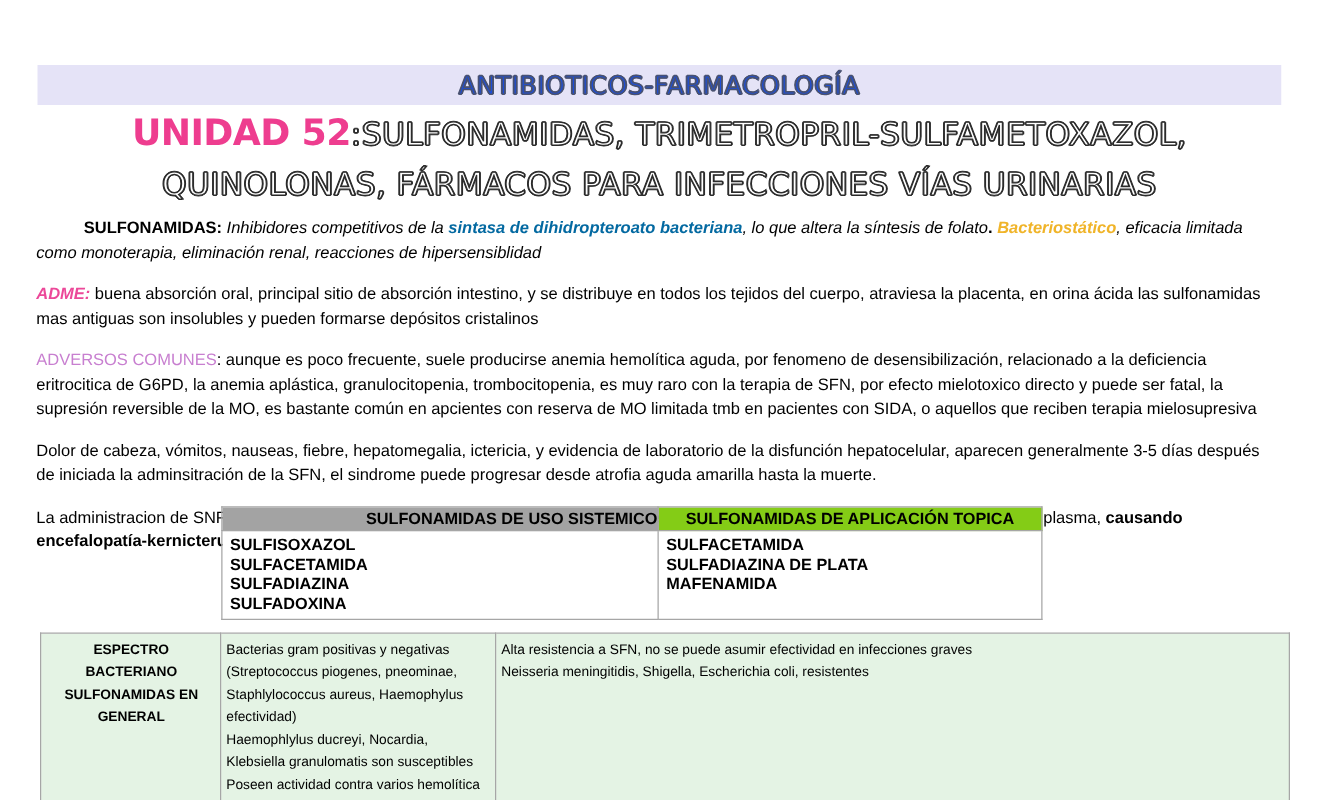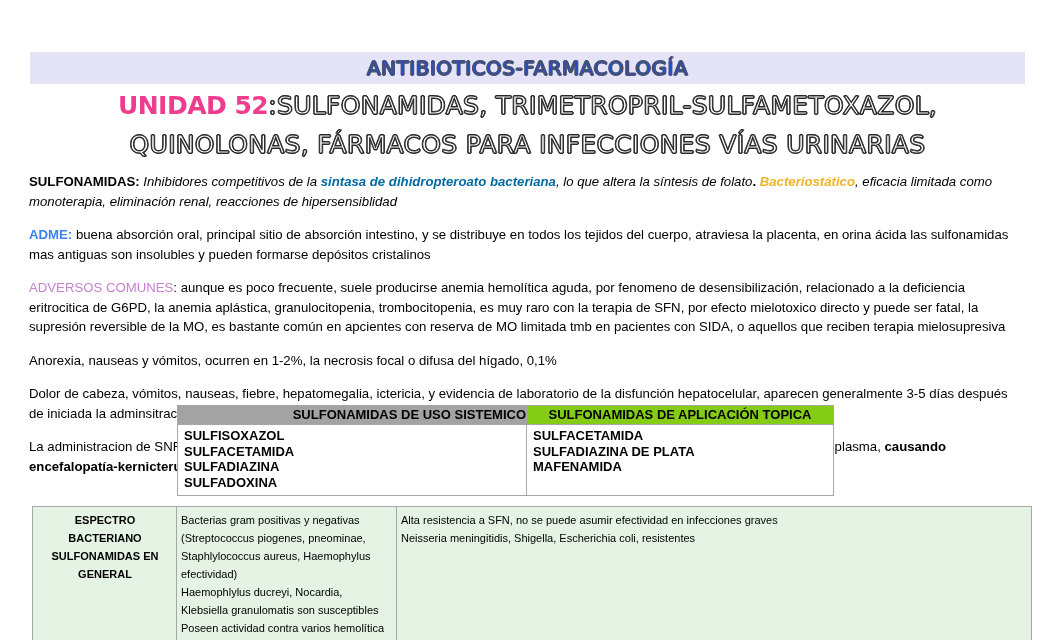--- a/index.html
+++ b/index.html
@@ -50,21 +50,21 @@
     position: absolute;
     left: 30px;
     top: 88px;
     width: 995px;
     text-align: center;
     line-height: 36px;
   }
   .unit-tag {
     font-family: "DejaVu Sans", sans-serif;
     font-weight: bold;
-    font-size: 25px;
+    font-size: 29px;
     color: #ee3d8f;
     letter-spacing: -0.5px;
   }
   .unit-rest {
     font-family: "DejaVu Sans", sans-serif;
     font-size: 25px;
     letter-spacing: 0.3px;
     color: #ffffff;
     -webkit-text-stroke: 1px #2b2b2b;
     text-shadow:
@@ -80,35 +80,36 @@
     width: 990px;
     font-size: 13.2px;
     line-height: 19.5px;
   }
   .para {
     margin: 0 0 14px 0;
     text-align: left;
   }
   .para:last-child { margin-bottom: 0; }
 
-  .lbl-sulf { font-weight: bold; }
+  .lbl-sulf { font-weight: bold; margin-left: 38px; }
   .ital { font-style: italic; }
   .hl-magenta {
     color: #0369a1;
     font-weight: bold;
     font-style: italic;
   }
   .hl-gold {
     color: #f0b429;
     font-weight: bold;
     font-style: italic;
   }
   .lbl-adme {
-    color: #3b82f6;
-    font-weight: bold;
+    color: #ec4899;
+    font-weight: bold;
+    font-style: italic;
   }
   .lbl-adversos {
     color: #c87fd0;
   }
   .bold { font-weight: bold; }
 
   
   .table1 {
     position: absolute;
     left: 177px;
@@ -184,21 +185,20 @@
     </p>
 
     <p class="para">
       <span class="lbl-adme">ADME:</span><span> buena absorción oral, principal sitio de absorción intestino, y se distribuye en todos los tejidos del cuerpo, atraviesa la placenta, en orina ácida las sulfonamidas mas antiguas son insolubles y pueden formarse depósitos cristalinos</span>
     </p>
 
     <p class="para">
       <span class="lbl-adversos">ADVERSOS COMUNES</span><span>: aunque es poco frecuente, suele producirse anemia hemolítica aguda, por fenomeno de desensibilización, relacionado a la deficiencia eritrocitica de G6PD, la anemia aplástica, granulocitopenia, trombocitopenia, es muy raro con la terapia de SFN, por efecto mielotoxico directo y puede ser fatal, la supresión reversible de la MO, es bastante común en apcientes con reserva de MO limitada tmb en pacientes con SIDA, o aquellos que reciben terapia mielosupresiva</span>
     </p>
 
-    <p class="para">Anorexia, nauseas y vómitos, ocurren en 1-2%, la necrosis focal o difusa del hígado, 0,1%</p>
 
     <p class="para">Dolor de cabeza, vómitos, nauseas, fiebre, hepatomegalia, ictericia, y evidencia de laboratorio de la disfunción hepatocelular, aparecen generalmente 3-5 días después de iniciada la adminsitración de la SFN, el sindrome puede progresar desde atrofia aguda amarilla hasta la muerte.</p>
 
     <p class="para">
       <span>La administracion de SNF a RN, en especial si son prematuros, puede provocar el desplazamiento de la bilirrubina desde la albúmina del plasma, </span><span class="bold">causando encefalopatía-kernicterus</span>
     </p>
 
   </div>
 
   <table class="table1">

